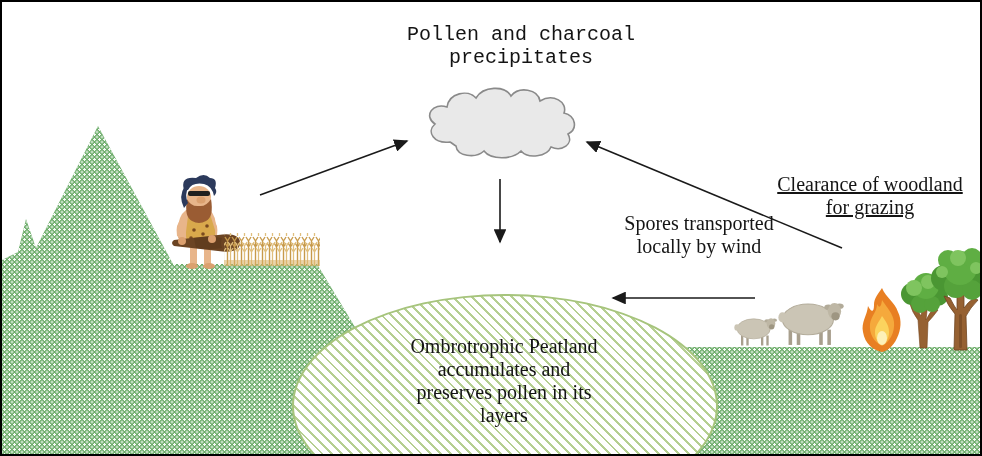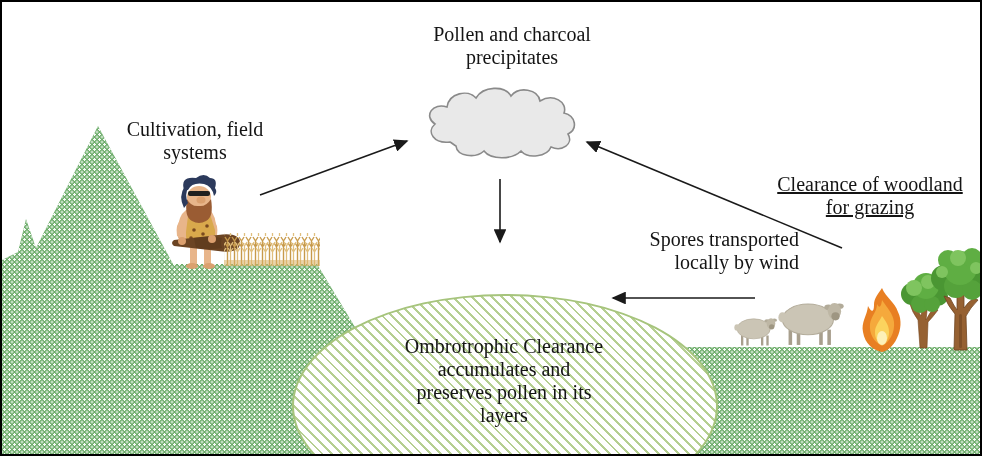--- a/index.html
+++ b/index.html
@@ -39,24 +39,24 @@
     z-index:2;
   }
   .lbl{
     position:absolute;
     text-align:center;
     white-space:pre-line;
     font-size:20px;
     line-height:23px;
     z-index:6;
   }
-  .lbl-precip{left:360px;top:21px;width:300px;}
+  .lbl-precip{left:369px;top:21px;width:300px;font-family:Liberation Mono, monospace;}
   .lbl-cult{left:93px;top:116px;width:200px;}
   .lbl-clear{left:758px;top:171px;width:220px;text-decoration:underline;}
-  .lbl-spores{left:597px;top:226px;width:200px;text-align:right;}
+  .lbl-spores{left:597px;top:210px;width:200px;}
   .lbl-peat{left:340px;top:333px;width:324px;z-index:3;}
   .art{position:absolute;z-index:4;}
   .arrows{position:absolute;left:0;top:0;width:982px;height:456px;z-index:5;}
 </style>
 </head>
 <body>
 
 <div class="canvas">
 
   <div class="hill-left pat-green"></div>
@@ -178,24 +178,22 @@
       </marker>
     </defs>
     <line x1="258" y1="193" x2="405" y2="139" stroke="#1a1a1a" stroke-width="1.6" marker-end="url(#arwhead)"></line>
     <line x1="840" y1="246" x2="585" y2="140" stroke="#1a1a1a" stroke-width="1.6" marker-end="url(#arwhead)"></line>
     <line x1="498" y1="177" x2="498" y2="240" stroke="#1a1a1a" stroke-width="1.6" marker-end="url(#arwhead)"></line>
     <line x1="753" y1="296" x2="611" y2="296" stroke="#1a1a1a" stroke-width="1.6" marker-end="url(#arwhead)"></line>
   </svg>
 
   <div class="lbl lbl-precip">Pollen and charcoal
 precipitates</div>
-  <div class="lbl lbl-cult">Cultivation, field
-systems</div>
   <div class="lbl lbl-clear">Clearance of woodland
 for grazing</div>
   <div class="lbl lbl-spores">Spores transported
 locally by wind</div>
-  <div class="lbl lbl-peat">Ombrotrophic Clearance
+  <div class="lbl lbl-peat">Ombrotrophic Peatland
 accumulates and
 preserves pollen in its
 layers</div>
 
 </div>
 
 </body></html>

